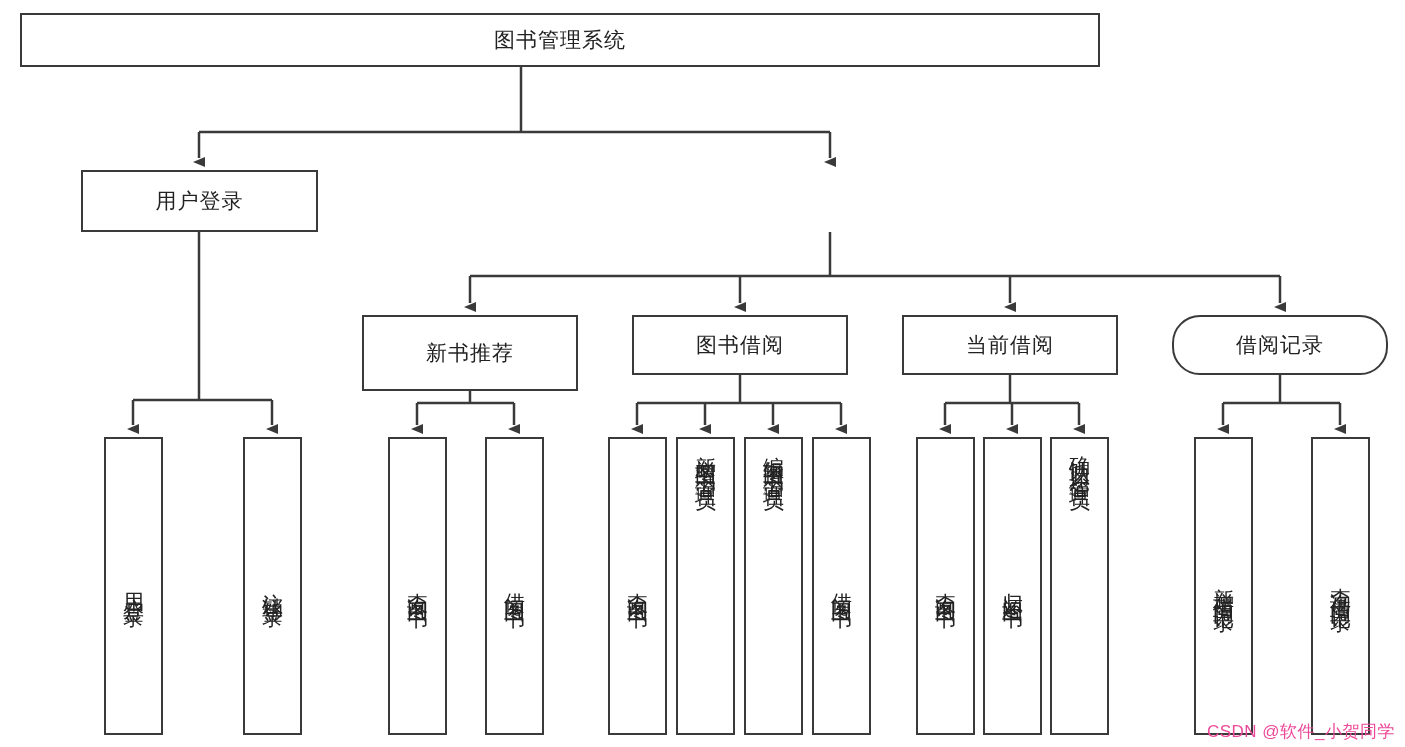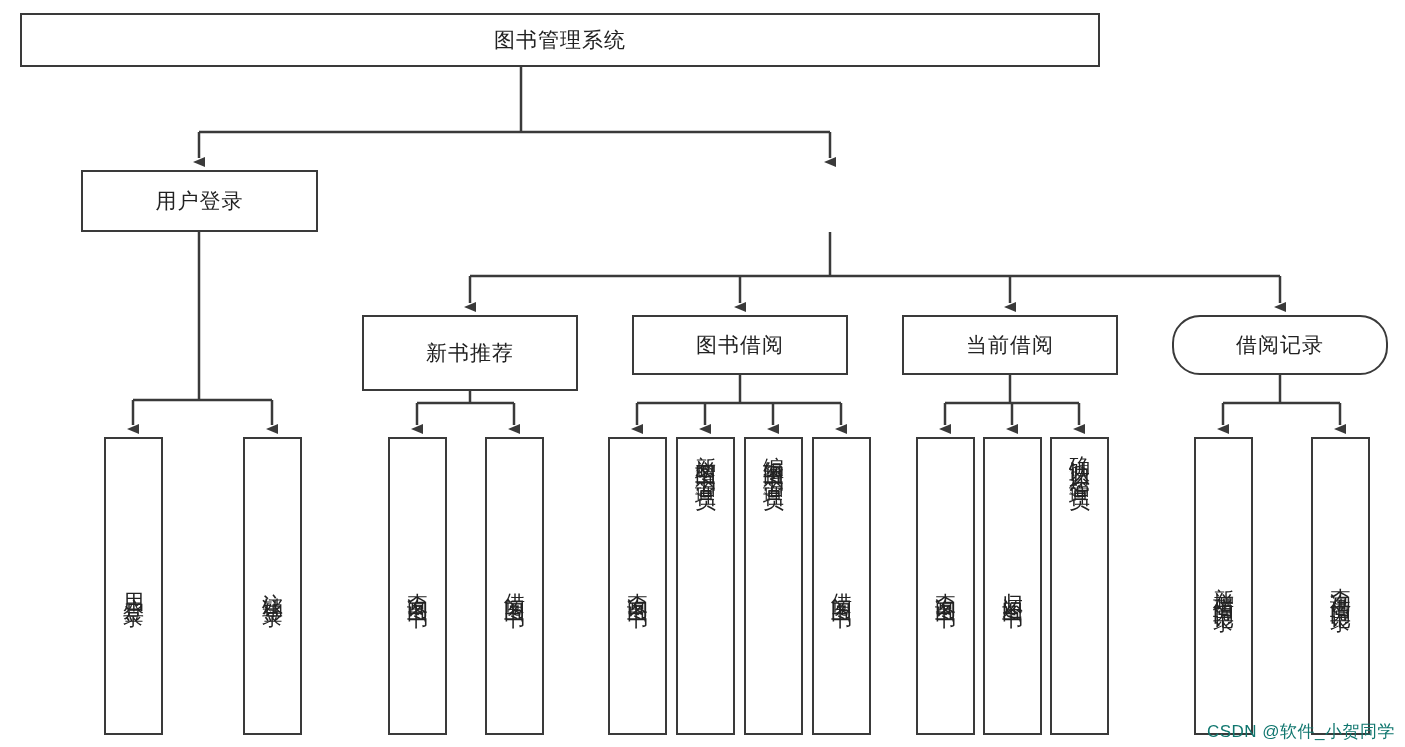--- a/index.html
+++ b/index.html
@@ -7,21 +7,21 @@
        font-family:"Liberation Sans","DejaVu Sans",sans-serif;}
   #canvas{position:relative;width:1405px;height:747px;background:#ffffff;}
   svg.lines{position:absolute;left:0;top:0;width:1405px;height:747px;}
   .node{position:absolute;box-sizing:border-box;background:#ffffff;
         border:2.5px solid #3a3a3a;display:flex;align-items:center;
         justify-content:center;}
   .node .lbl{color:#222222;font-size:21px;line-height:1.05;letter-spacing:1px;
              white-space:nowrap;}
   .node.vert .lbl{writing-mode:vertical-rl;text-orientation:upright;
                   font-size:21px;letter-spacing:5px;white-space:nowrap;}
-  .watermark{position:absolute;right:10px;bottom:4px;color:#0f766e;
+  .watermark{position:absolute;right:10px;bottom:4px;color:#ec4899;
              font-size:17px;letter-spacing:0.5px;white-space:nowrap;margin-left:48px;}
 </style>
 </head>
 <body>
 
 <div id="canvas">
 
   <svg class="lines" viewBox="0 0 1405 747" xmlns="http://www.w3.org/2000/svg">
     <defs>
       <marker id="arrow" markerWidth="10" markerHeight="12" refX="1" refY="6" orient="auto" markerUnits="userSpaceOnUse">

